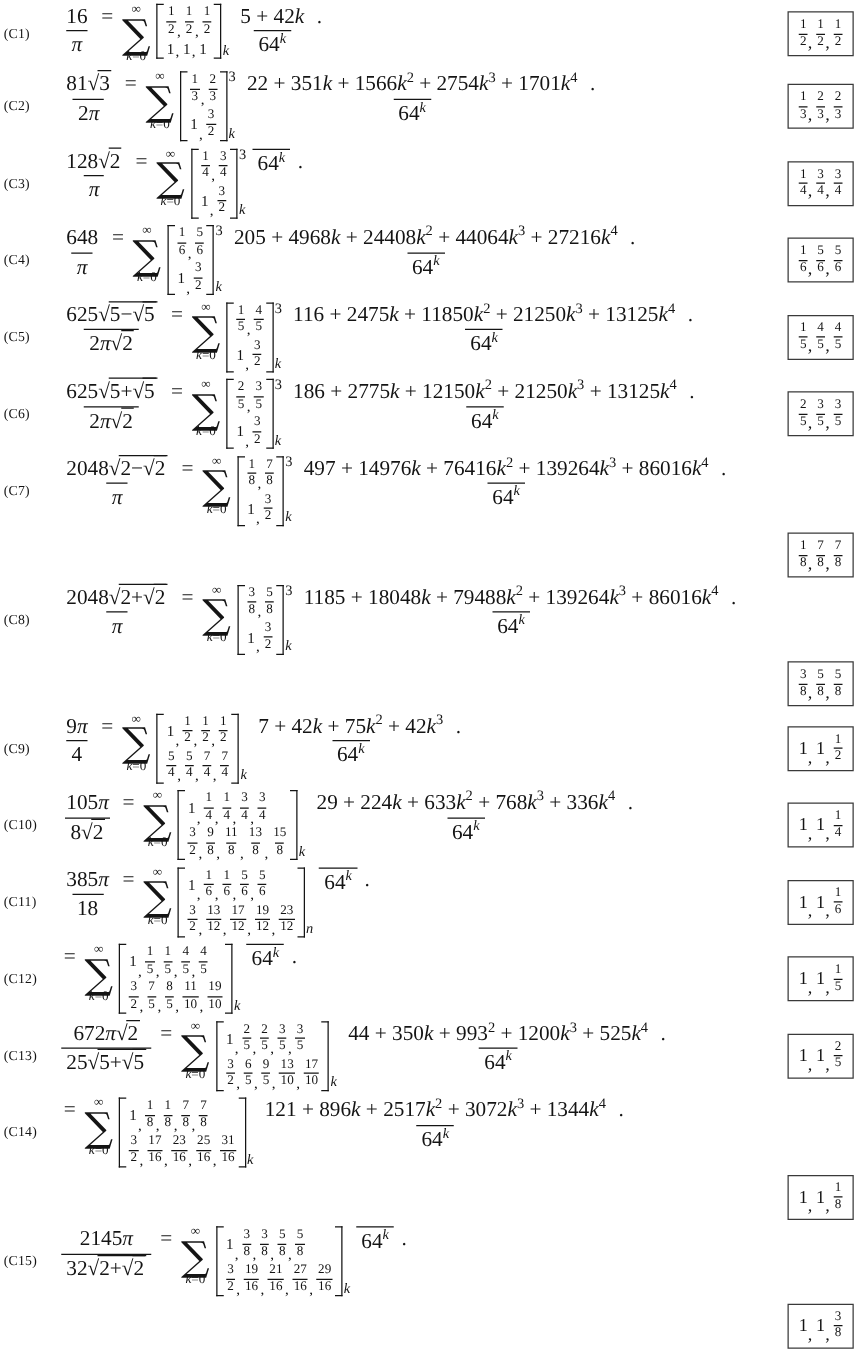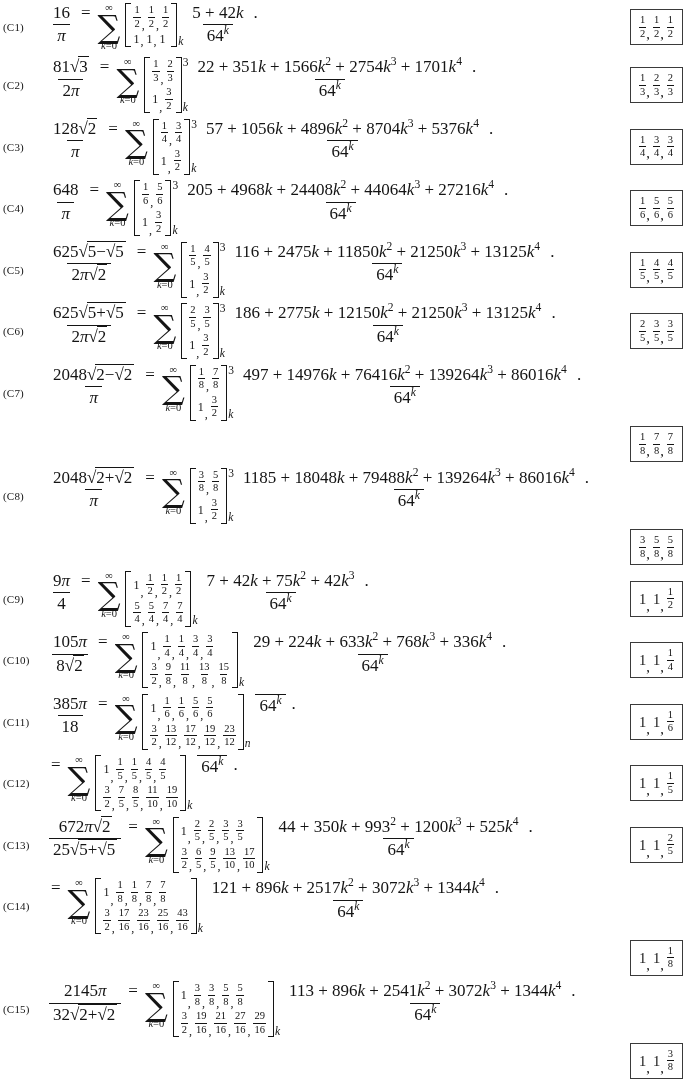--- a/index.html
+++ b/index.html
@@ -235,21 +235,20 @@
           </span>
           <span class="bk r"></span>
           <span class="scripts">
             <span class="ssup">3</span>
             <span class="ssub">
               <i>k</i>
             </span>
           </span>
         </span>
         <span class="frac">
-          <span class="num">57 + 1056<i>k</i> + 4896<i>k</i><sup class="msup">2</sup> + 8704<i>k</i><sup class="msup">3</sup> + 5376<i>k</i><sup class="msup">4</sup></span>
           <span class="den">64<sup class="msup"><i>k</i></sup></span>
         </span>
         <span class="period">.</span>
       </span>
       <span class="pbox box-right">
         <span class="sfrac">
           <span class="sn">1</span>
           <span class="sd">4</span>
         </span>
         <span class="mcomma">,</span>
@@ -1092,21 +1091,21 @@
                 <span class="sn">23</span>
                 <span class="sd">16</span>
               </span>
               <span class="mcomma">,</span>
               <span class="sfrac">
                 <span class="sn">25</span>
                 <span class="sd">16</span>
               </span>
               <span class="mcomma">,</span>
               <span class="sfrac">
-                <span class="sn">43</span>
+                <span class="sn">31</span>
                 <span class="sd">16</span>
               </span>
             </span>
           </span>
           <span class="bk r"></span>
           <span class="scripts">
             <span class="ssup"></span>
             <span class="ssub">
               <i>k</i>
             </span>
@@ -1199,21 +1198,20 @@
           </span>
           <span class="bk r"></span>
           <span class="scripts">
             <span class="ssup"></span>
             <span class="ssub">
               <i>k</i>
             </span>
           </span>
         </span>
         <span class="frac">
-          <span class="num">113 + 896<i>k</i> + 2541<i>k</i><sup class="msup">2</sup> + 3072<i>k</i><sup class="msup">3</sup> + 1344<i>k</i><sup class="msup">4</sup></span>
           <span class="den">64<sup class="msup"><i>k</i></sup></span>
         </span>
         <span class="period">.</span>
       </span>
     </div>
     <div class="box-row">
       <span class="pbox">
         <span>1</span>
         <span class="mcomma">,</span>
         <span>1</span>

